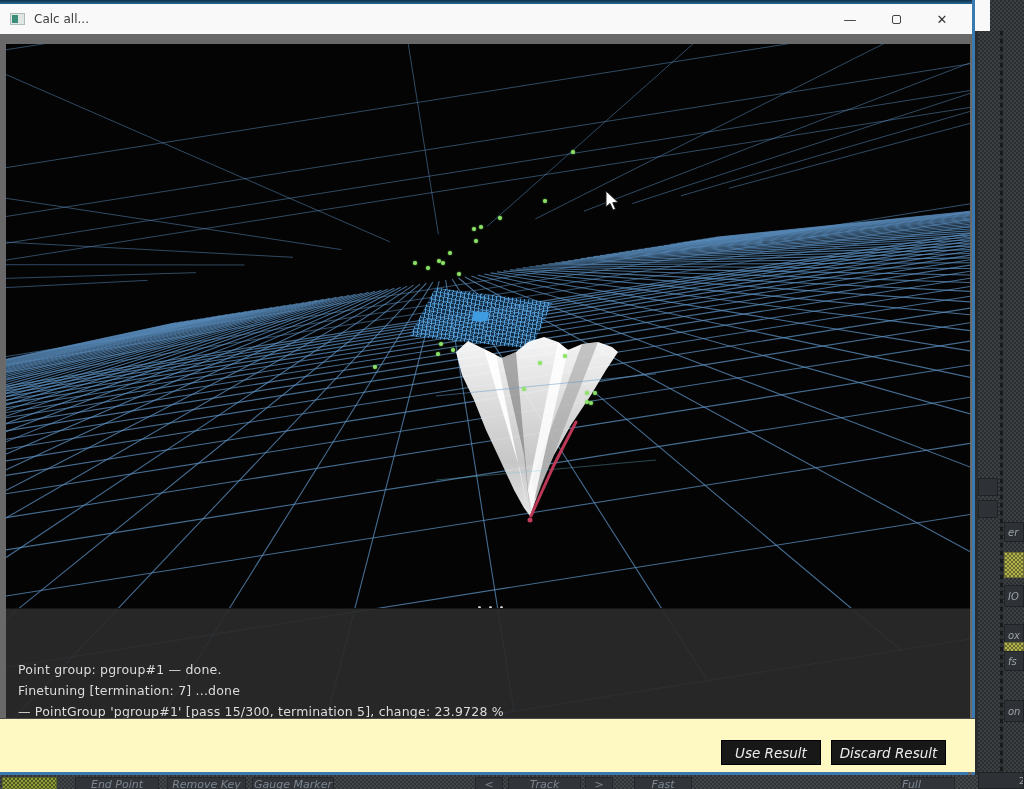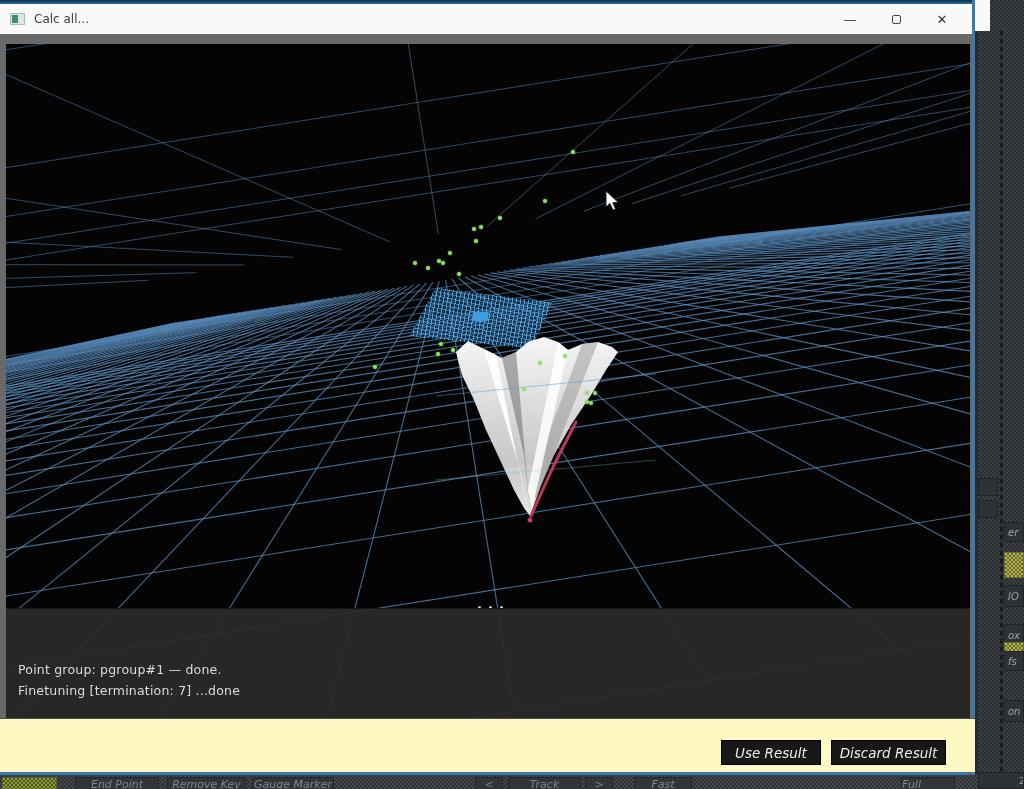--- a/index.html
+++ b/index.html
@@ -267,20 +267,21 @@
         <line x1="0" y1="66" x2="220" y2="44" stroke="rgba(100,155,205,0.5)" stroke-width="1"></line>
         <line x1="0" y1="150" x2="220" y2="130" stroke="rgba(120,200,220,0.35)" stroke-width="1"></line>
         <path d="M140,92 L118,135 L103,168 L95,186" fill="none" stroke="#c63b5b" stroke-width="3" stroke-linecap="round" opacity="0.95"></path>
         <circle cx="94" cy="190" r="2.5" fill="#c63b5b"></circle>
       </svg>
 
       <div class="status-strip">
         <div class="status-text">
           <div>Point group: pgroup#1 —  done.</div>
           <div>Finetuning [termination: 7] ...done</div>
+          <div>— PointGroup 'pgroup#1' [pass 15/300, termination 5], change: 23.9728 %</div>
         </div>
       </div>
 
       <svg id="cursor" width="16" height="22" style="left: 599px; top: 146px;">
         <path d="M1,1 L1,17 L5,13.5 L8,20 L10.5,19 L7.8,12.6 L13,12.2 Z" fill="#ffffff" stroke="#222" stroke-width="1"></path>
       </svg>
     <div class="tpoint" style="left: 565px; top: 106px; background: rgb(142, 226, 106);"></div>
         <div class="tpoint" style="left: 537px; top: 155px; background: rgb(142, 226, 106);"></div>
         <div class="tpoint" style="left: 492px; top: 172px; background: rgb(142, 226, 106);"></div>
         <div class="tpoint" style="left: 473px; top: 181px; background: rgb(142, 226, 106);"></div>

